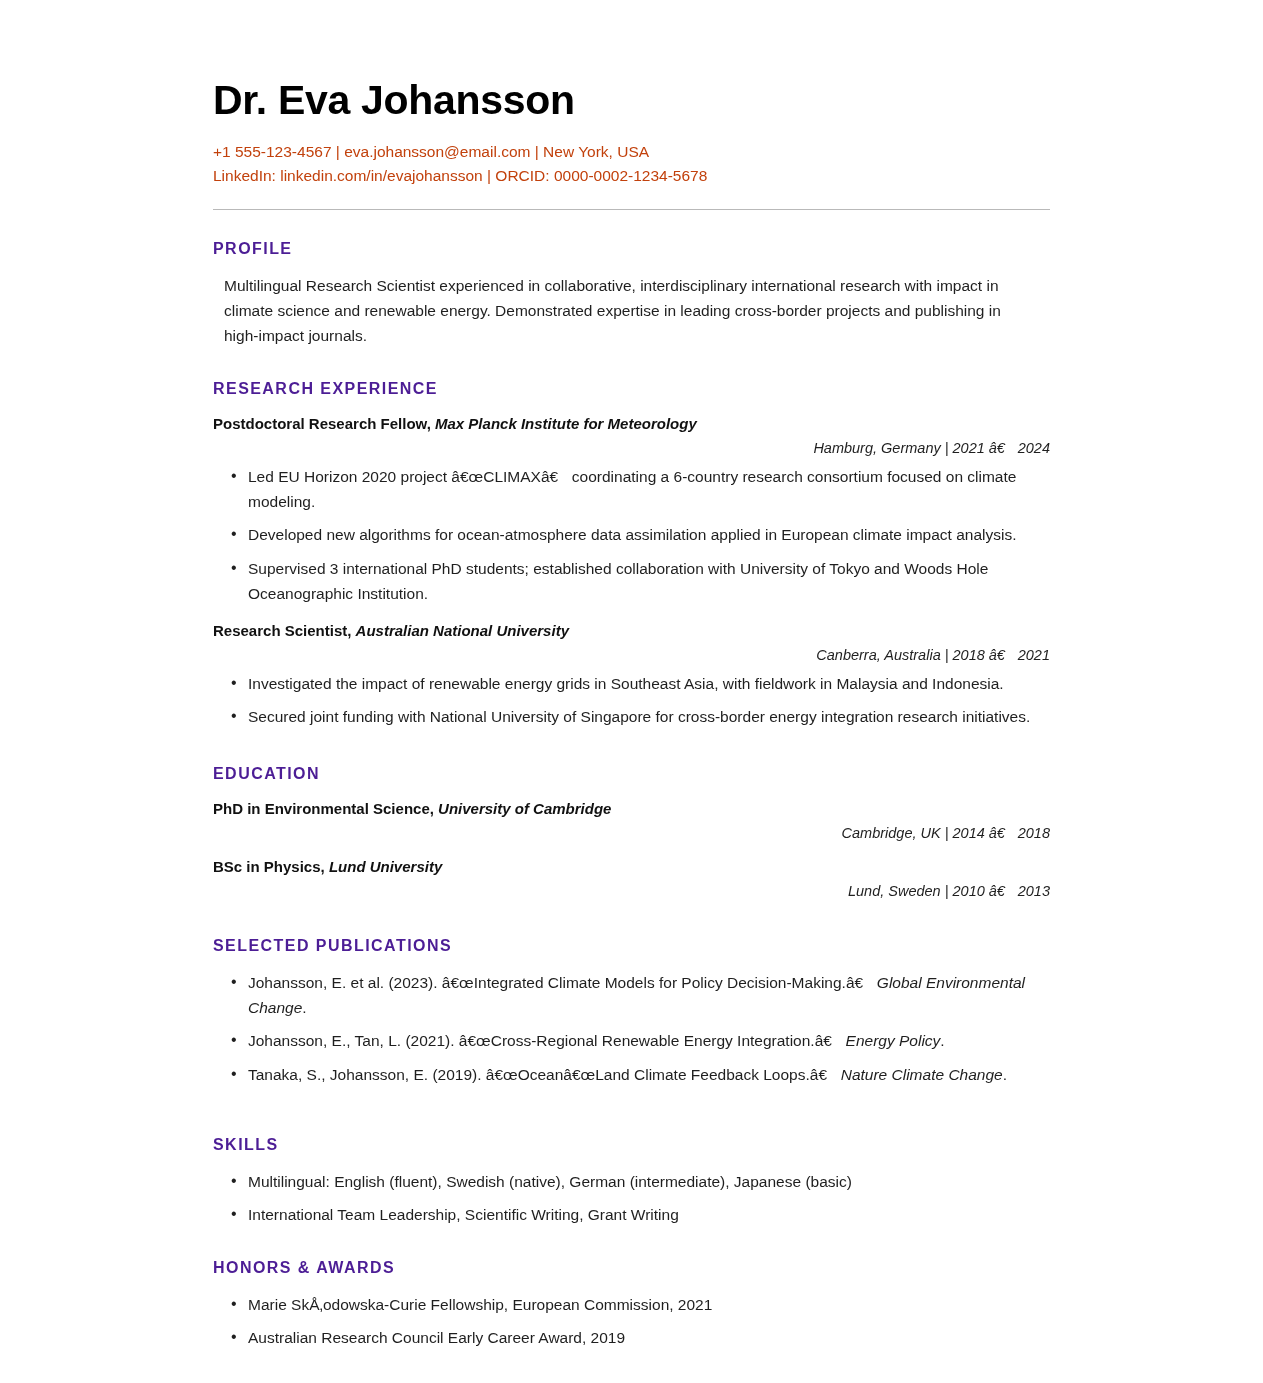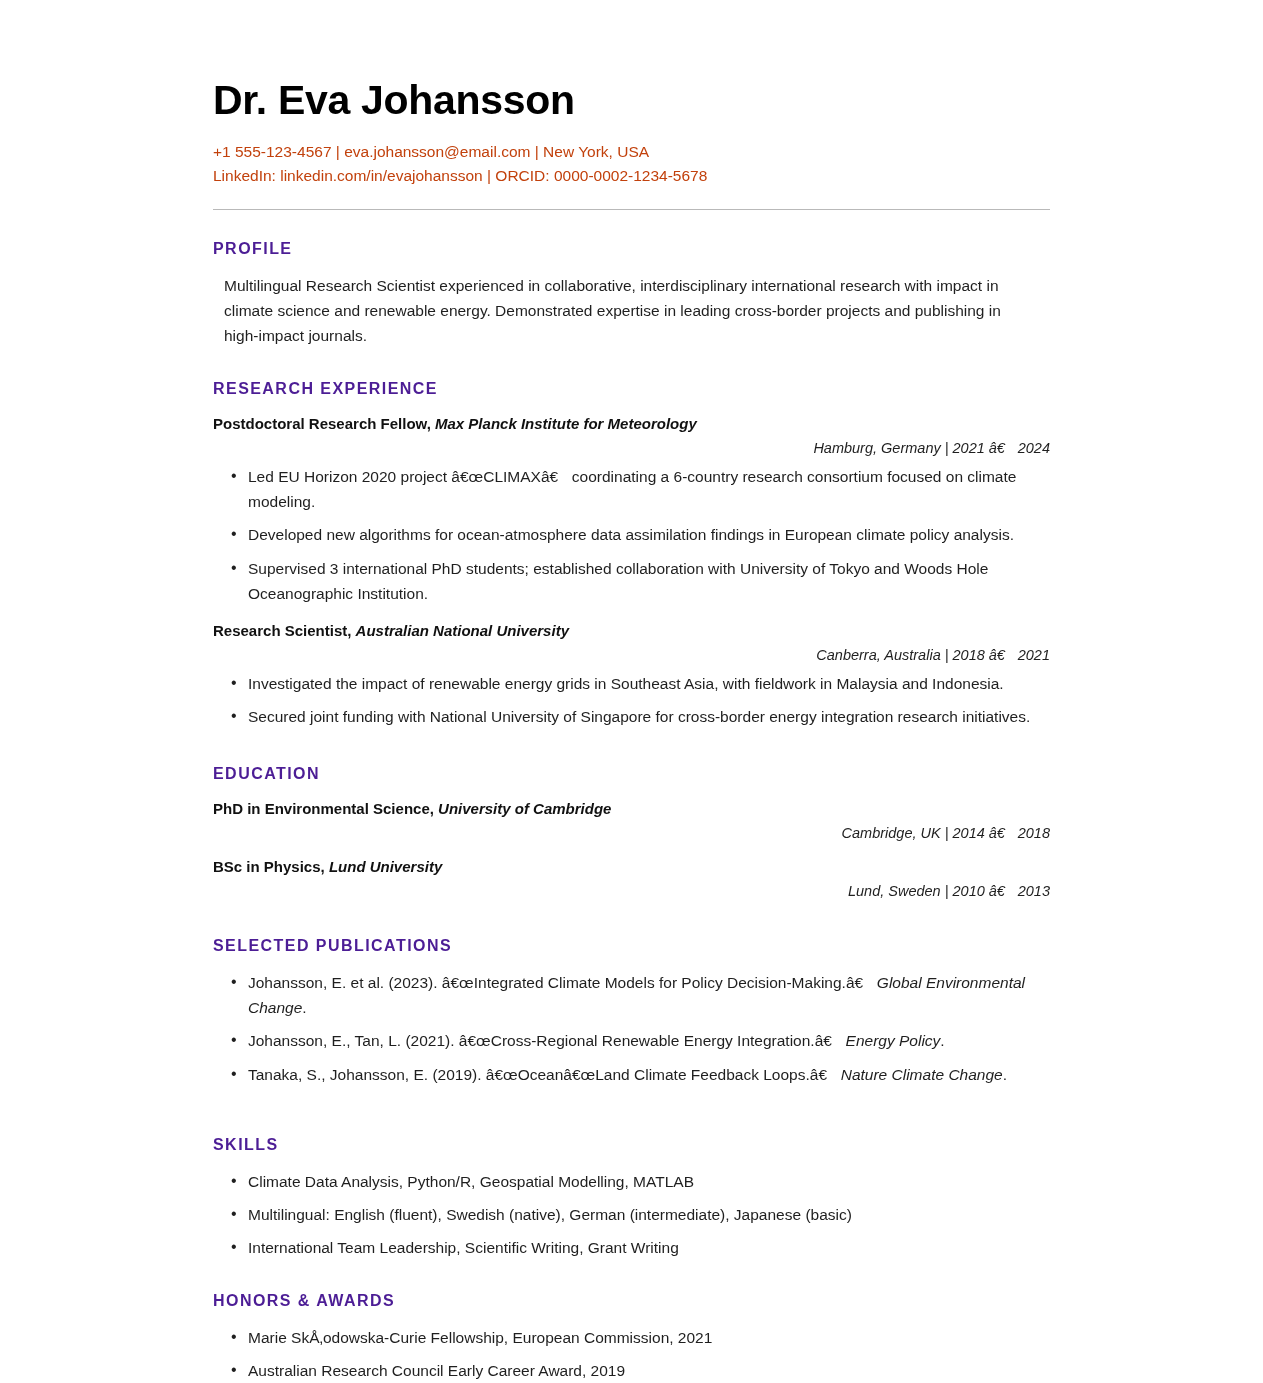--- a/index.html
+++ b/index.html
@@ -142,21 +142,21 @@
     </section>
 
     <section class="section experience">
       <h2 class="section-title">RESEARCH EXPERIENCE</h2>
 
       <div class="entry">
         <p class="entry-head"><span>Postdoctoral Research Fellow, </span><span class="entry-org">Max Planck Institute for Meteorology</span></p>
         <p class="entry-meta">Hamburg, Germany  |  2021 â€ 2024</p>
         <ul class="bullets">
           <li>Led EU Horizon 2020 project â€œCLIMAXâ€ coordinating a 6-country research consortium focused on climate modeling.</li>
-          <li>Developed new algorithms for ocean-atmosphere data assimilation findings in European climate policy analysis.</li>
+          <li>Developed new algorithms for ocean-atmosphere data assimilation applied in European climate impact analysis.</li>
           <li>Supervised 3 international PhD students; established collaboration with University of Tokyo and Woods Hole Oceanographic Institution.</li>
         </ul>
       </div>
 
       <div class="entry">
         <p class="entry-head"><span>Research Scientist, </span><span class="entry-org">Australian National University</span></p>
         <p class="entry-meta">Canberra, Australia  |  2018 â€ 2021</p>
         <ul class="bullets">
           <li>Investigated the impact of renewable energy grids in Southeast Asia, with fieldwork in Malaysia and Indonesia.</li>
           <li>Secured joint funding with National University of Singapore for cross-border energy integration research initiatives.</li>
@@ -184,21 +184,20 @@
       <ul class="bullets">
         <li><span>Johansson, E. et al. (2023). â€œIntegrated Climate Models for Policy Decision-Making.â€ </span><em>Global Environmental Change</em><span>.</span></li>
         <li><span>Johansson, E., Tan, L. (2021). â€œCross-Regional Renewable Energy Integration.â€ </span><em>Energy Policy</em><span>.</span></li>
         <li><span>Tanaka, S., Johansson, E. (2019). â€œOceanâ€œLand Climate Feedback Loops.â€ </span><em>Nature Climate Change</em><span>.</span></li>
       </ul>
     </section>
 
     <section class="section skills">
       <h2 class="section-title">SKILLS</h2>
       <ul class="bullets">
-        <li>Climate Data Analysis, Python/R, Geospatial Modelling, MATLAB</li>
         <li>Multilingual: English (fluent), Swedish (native), German (intermediate), Japanese (basic)</li>
         <li>International Team Leadership, Scientific Writing, Grant Writing</li>
       </ul>
     </section>
 
     <section class="section honors">
       <h2 class="section-title">HONORS &amp; AWARDS</h2>
       <ul class="bullets">
         <li>Marie SkÅ‚odowska-Curie Fellowship, European Commission, 2021</li>
         <li>Australian Research Council Early Career Award, 2019</li>

